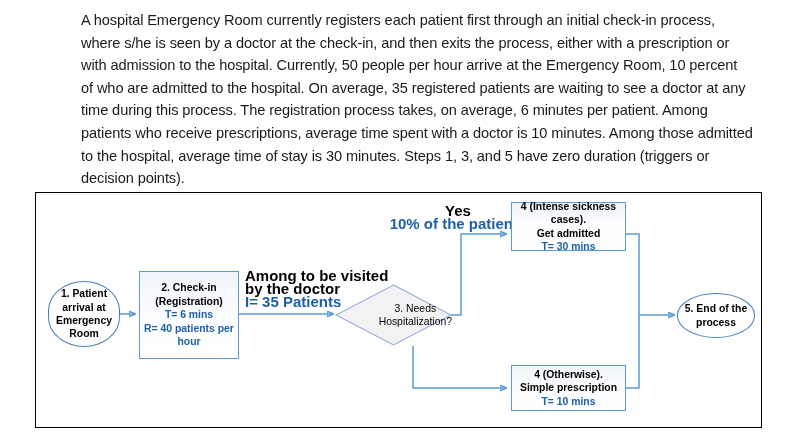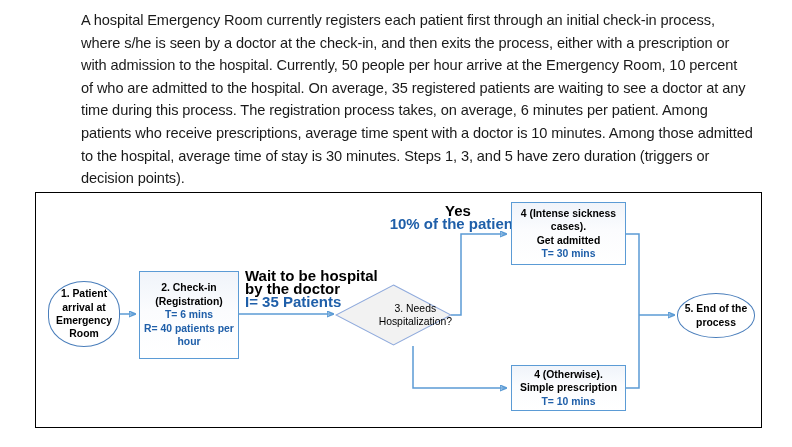--- a/index.html
+++ b/index.html
@@ -160,21 +160,21 @@
     <div>
       <div>2. Check-in</div>
       <div>(Registration)</div>
       <div class="blue">T= 6 mins</div>
       <div class="blue">R= 40 patients per</div>
       <div class="blue">hour</div>
     </div>
   </div>
 
   <div class="edge-label" style="left:209px; top:76px; width:94px;">
-    <div>Wait to be hospital</div>
+    <div>Among to be visited</div>
     <div>by the doctor</div>
     <div class="blue">I= 35 Patients</div>
   </div>
 
   <div class="decision-wrap" style="left:299px; top:91px; width:117px; height:62px;">
     <svg width="117" height="62" viewBox="0 0 117 62">
       <polygon points="58.5,1 116,31 58.5,61 1,31" fill="#f2f2f2" stroke="#8faadc" stroke-width="1.1"></polygon>
     </svg>
     <div class="decision-label">
       <div>
@@ -183,21 +183,21 @@
       </div>
     </div>
   </div>
 
   <div class="edge-label" style="left:352px; top:11px; width:140px;">
     <div>Yes</div>
     <div class="blue">10% of the patients</div>
   </div>
 
 
-  <div class="node process" style="left:475px; top:9px; width:115px; height:63px;">
+  <div class="node process" style="left:475px; top:9px; width:115px; height:49px;">
     <div>
       <div>4 (Intense sickness</div>
       <div>cases).</div>
       <div>Get admitted</div>
       <div class="blue">T= 30 mins</div>
     </div>
   </div>
 
   <div class="node process" style="left:475px; top:172px; width:115px; height:46px;">
     <div>

